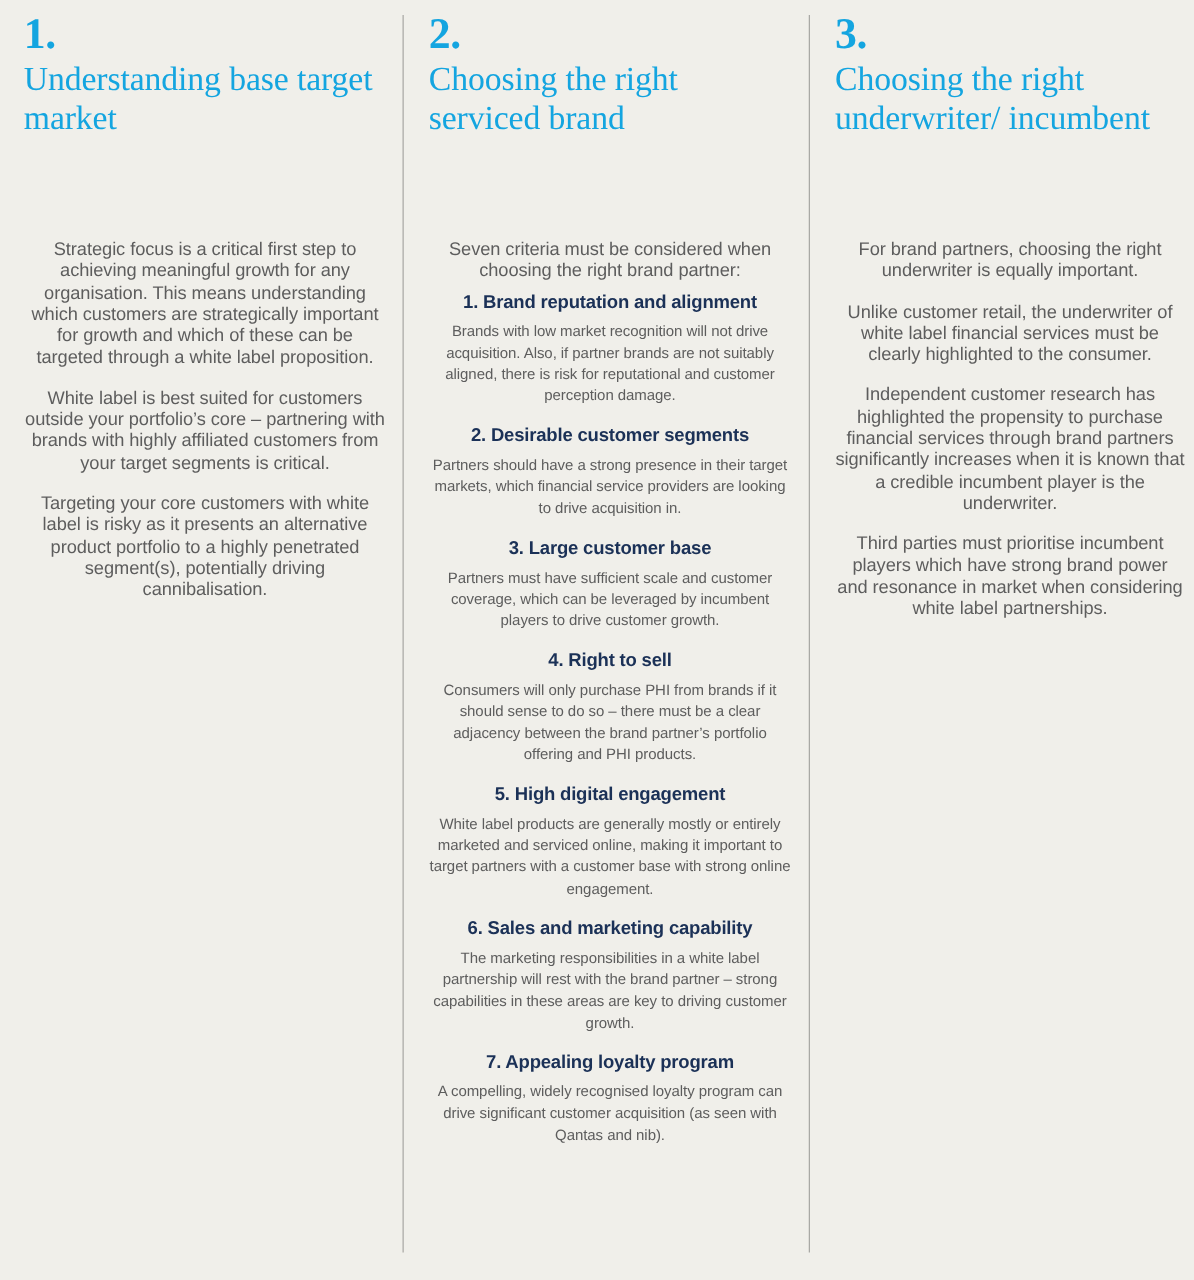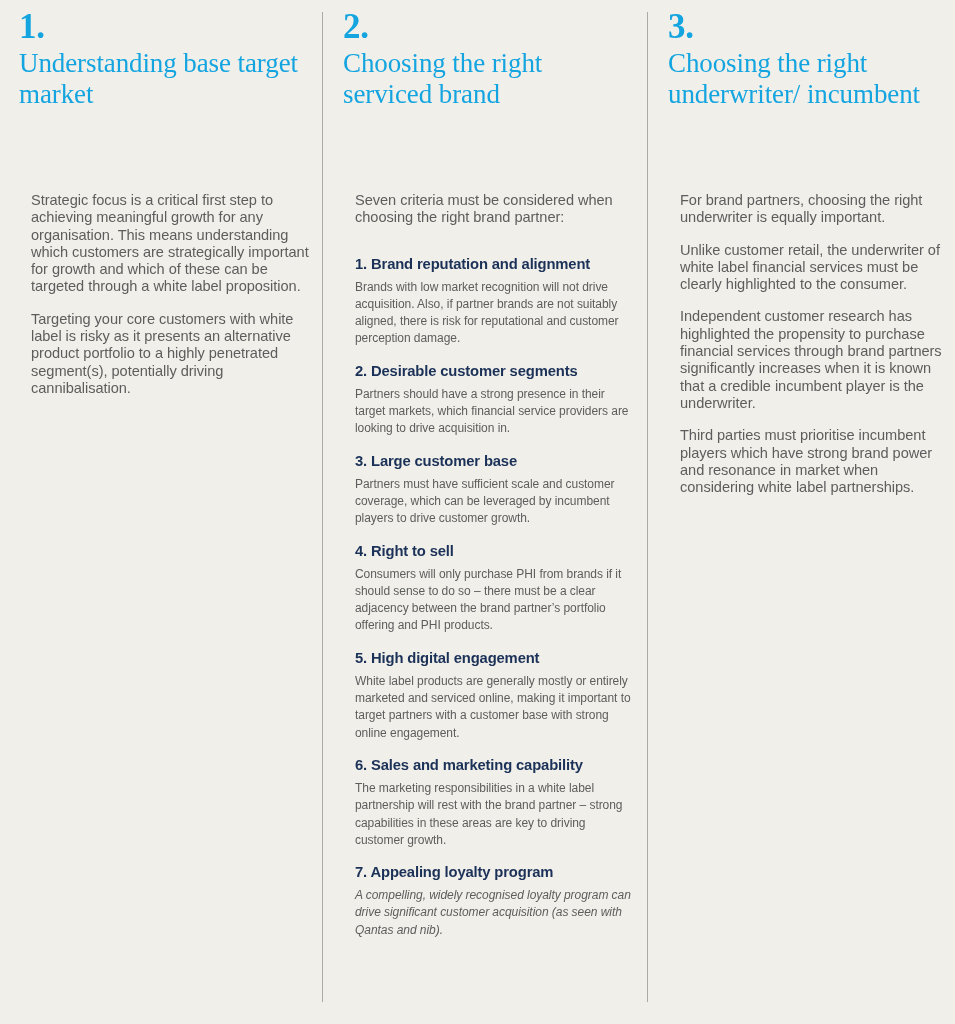--- a/index.html
+++ b/index.html
@@ -64,22 +64,23 @@
     line-height: 31px;
     color: #14a5e0;
     margin-top: 2px;
     letter-spacing: -0.1px;
   }
 
   
   .body-block {
     position: absolute;
     top: 192px;
-    left: 12px;
+    left: 0;
     right: 0;
+    text-align: center;
   }
   .para {
     font-size: 14.6px;
     line-height: 17.3px;
     color: #5d5d5d;
     margin: 0 0 15px 0;
     letter-spacing: -0.05px;
   }
   .para:last-child { margin-bottom: 0; }
 
@@ -91,38 +92,39 @@
     margin: 0 0 6px 0;
     letter-spacing: -0.15px;
   }
   .sub-para {
     font-size: 12px;
     line-height: 17.3px;
     color: #5d5d5d;
     margin: 0 0 14px 0;
     letter-spacing: -0.05px;
   }
-  .criteria-item:last-child .sub-para { margin-bottom: 0; font-style: italic; }
-  .intro-para { margin-bottom: 28px; }
+  .criteria-item:last-child .sub-para { margin-bottom: 0; }
+  .intro-para { margin-bottom: 6px; }
 </style>
 </head>
 <body>
 
 <div class="board">
 
   <div class="divider d1"></div>
   <div class="divider d2"></div>
 
   <div class="column col-1">
     <div class="head-block">
       <div class="step-number">1.</div>
       <div class="step-title">Understanding base target market</div>
     </div>
     <div class="body-block">
       <p class="para">Strategic focus is a critical first step to achieving meaningful growth for any organisation. This means understanding which customers are strategically important for growth and which of these can be targeted through a white label proposition.</p>
+      <p class="para">White label is best suited for customers outside your portfolio’s core – partnering with brands with highly affiliated customers from your target segments is critical.</p>
       <p class="para">Targeting your core customers with white label is risky as it presents an alternative product portfolio to a highly penetrated segment(s), potentially driving cannibalisation.</p>
     </div>
   </div>
 
   <div class="column col-2">
     <div class="head-block">
       <div class="step-number">2.</div>
       <div class="step-title">Choosing the right serviced brand</div>
     </div>
     <div class="body-block">

